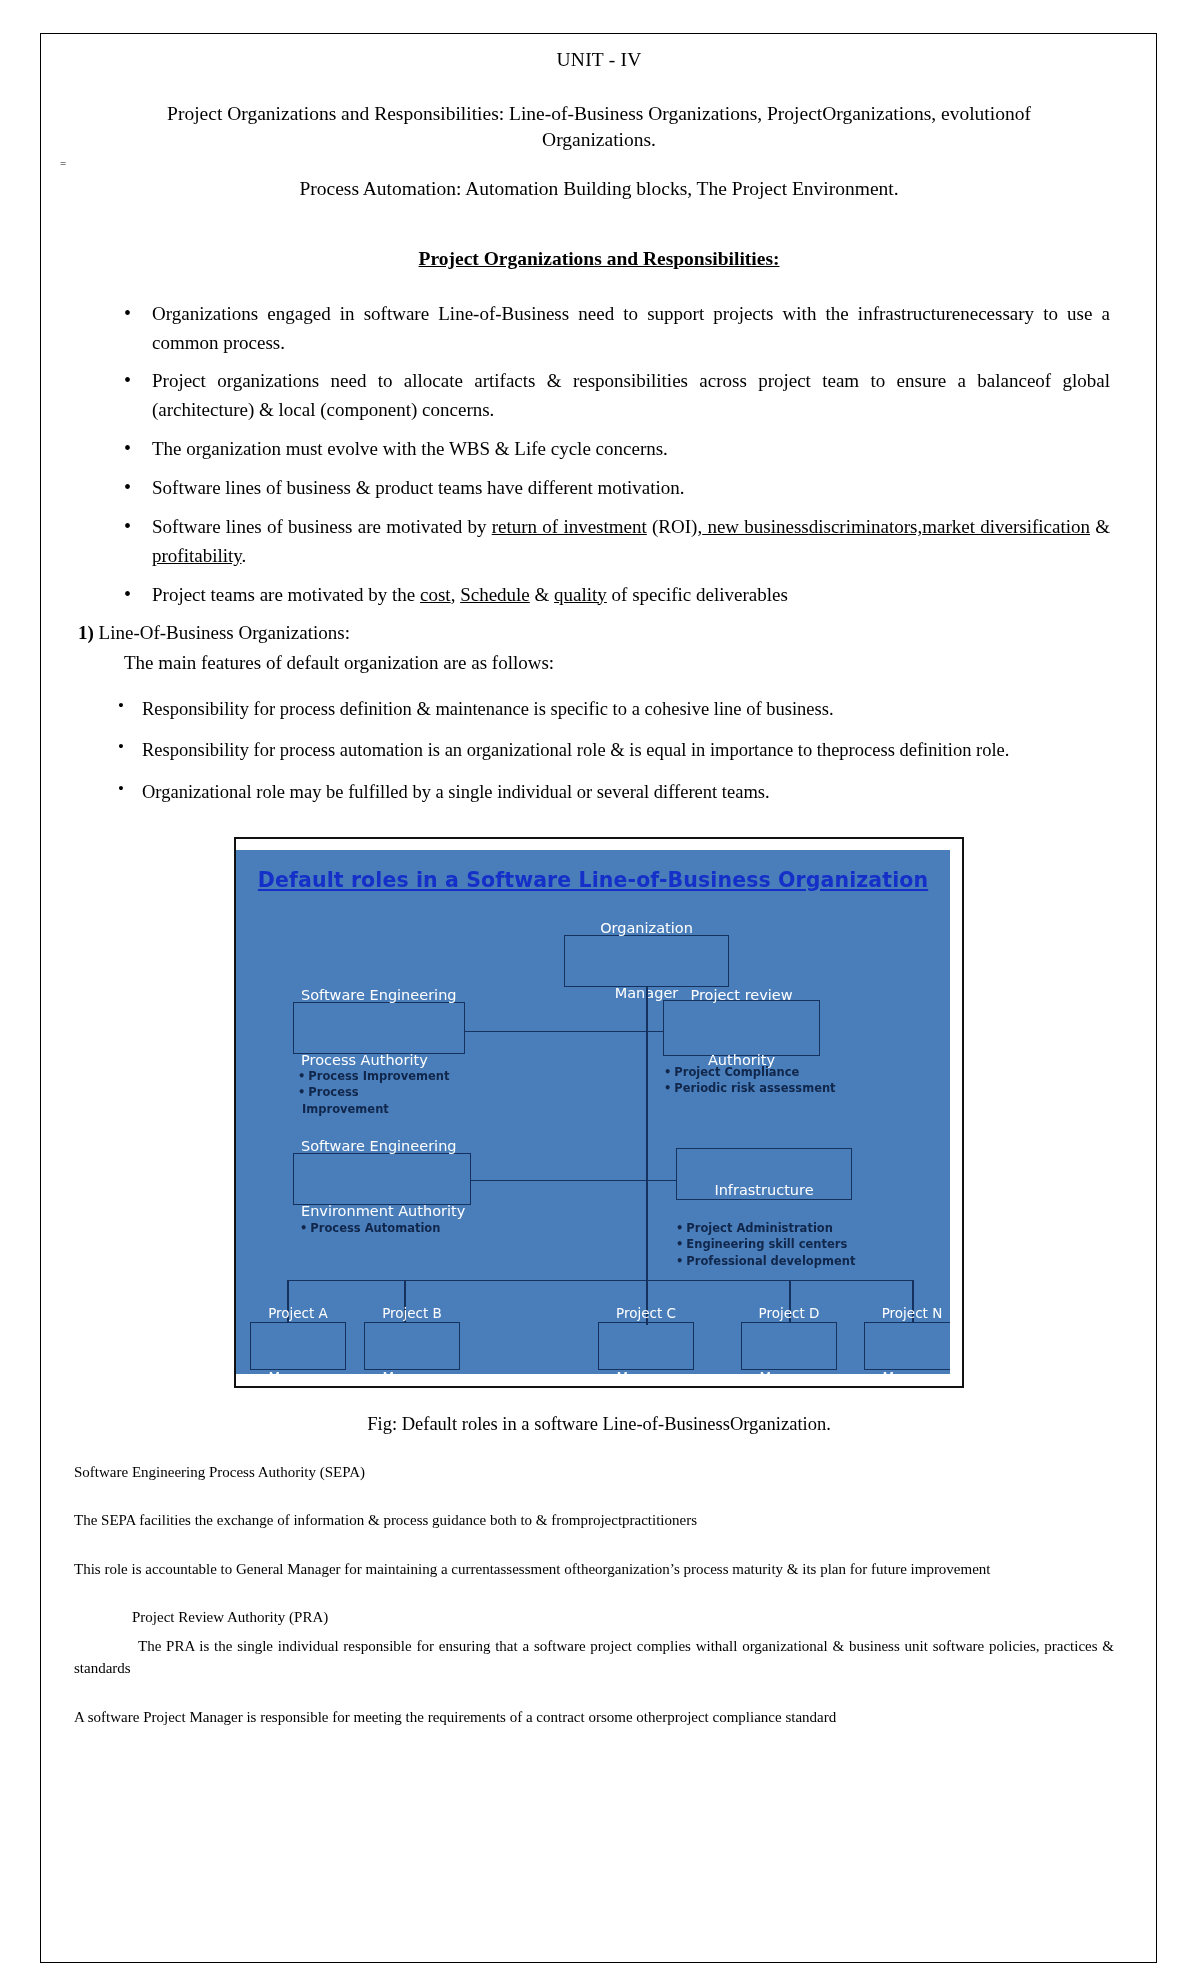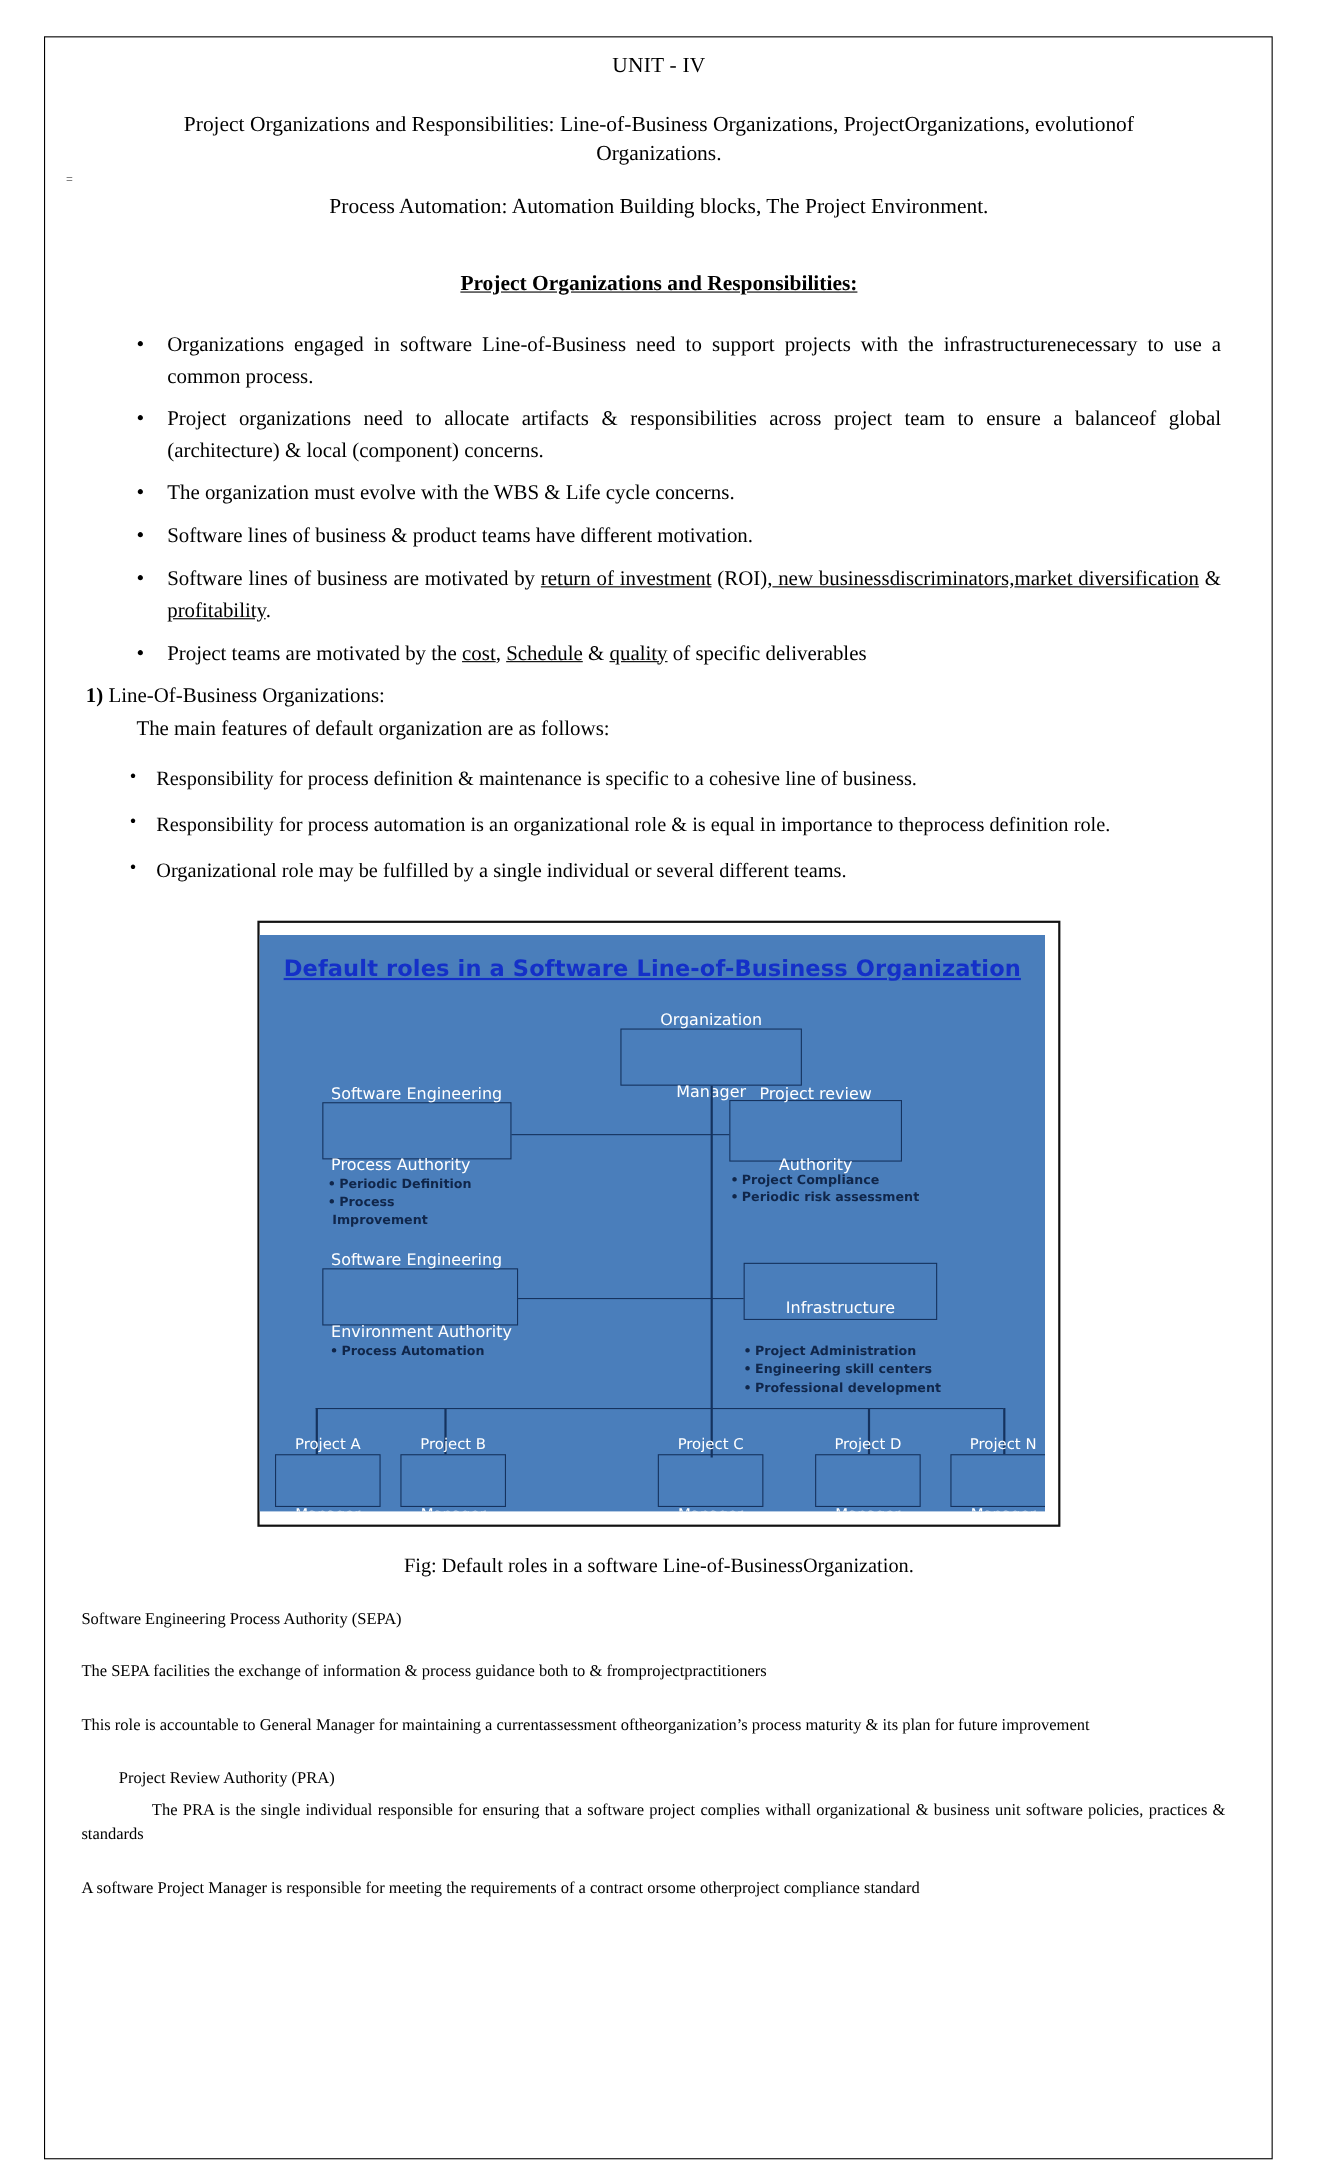--- a/index.html
+++ b/index.html
@@ -206,21 +206,21 @@
     font-family: Liberation Serif, serif;
   }
 
   .body-para {
     font-size: 15px;
     line-height: 1.5;
     margin: 26px 0 0 8px;
     text-align: left;
   }
   .body-para.justified { text-align: justify; margin-right: 18px; }
-  .body-para.indent-1 { margin-left: 42px; }
+  .body-para.indent-1 { margin-left: 66px; }
   .body-para.indent-first { text-indent: 64px; }
 </style>
 </head>
 <body>
 
 <div id="page">
 
   <div class="page-border"></div>
 
   <div class="tiny-mark">=</div>
@@ -316,21 +316,21 @@
           <div class="node center small" style="left:505px; top:472px; width:96px; height:48px;">
             <span class="ln">Project D</span>
             <span class="ln">Manager</span>
           </div>
           <div class="node center small" style="left:628px; top:472px; width:96px; height:48px;">
             <span class="ln">Project N</span>
             <span class="ln">Manager</span>
           </div>
 
           <div class="annot" style="left:62px; top:218px;">
-            <span class="ln">Periodic Definition</span><br>
+            <span class="ln">Process Improvement</span><br>
             <span class="ln">Process</span><br>
             <span style="margin-left:4px;">Improvement</span>
           </div>
 
           <div class="annot" style="left:428px; top:214px;">
             <span class="ln">Project Compliance</span><br>
             <span class="ln">Periodic risk assessment</span>
           </div>
 
           <div class="annot" style="left:64px; top:370px;">

